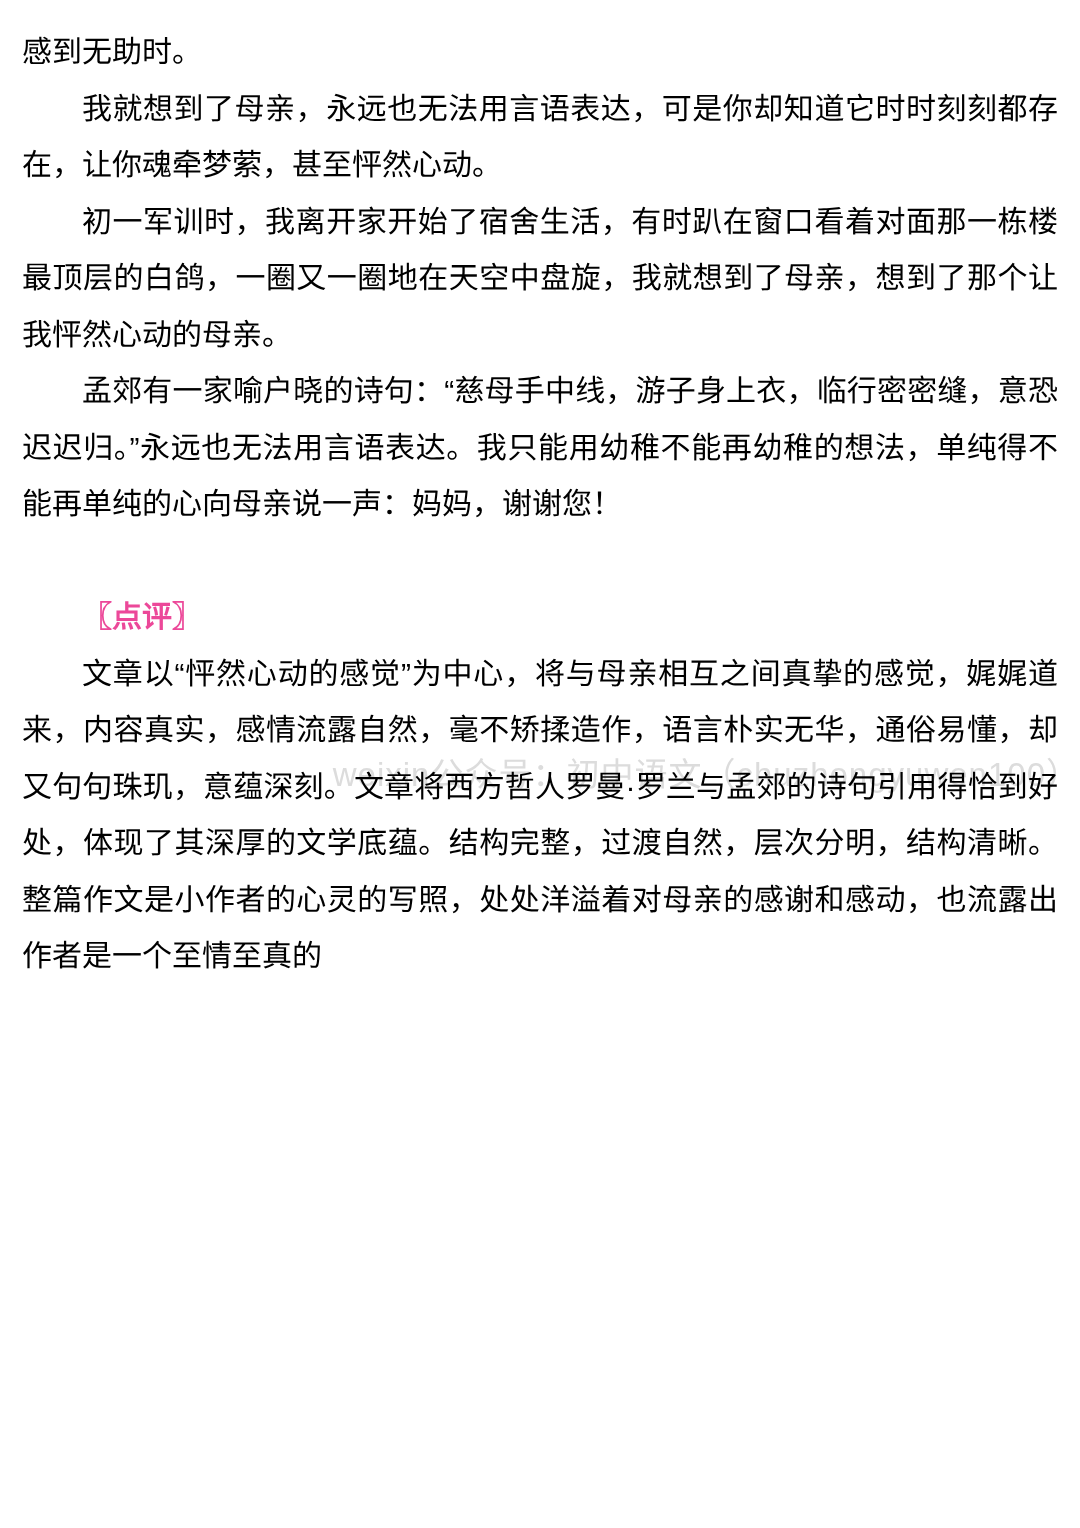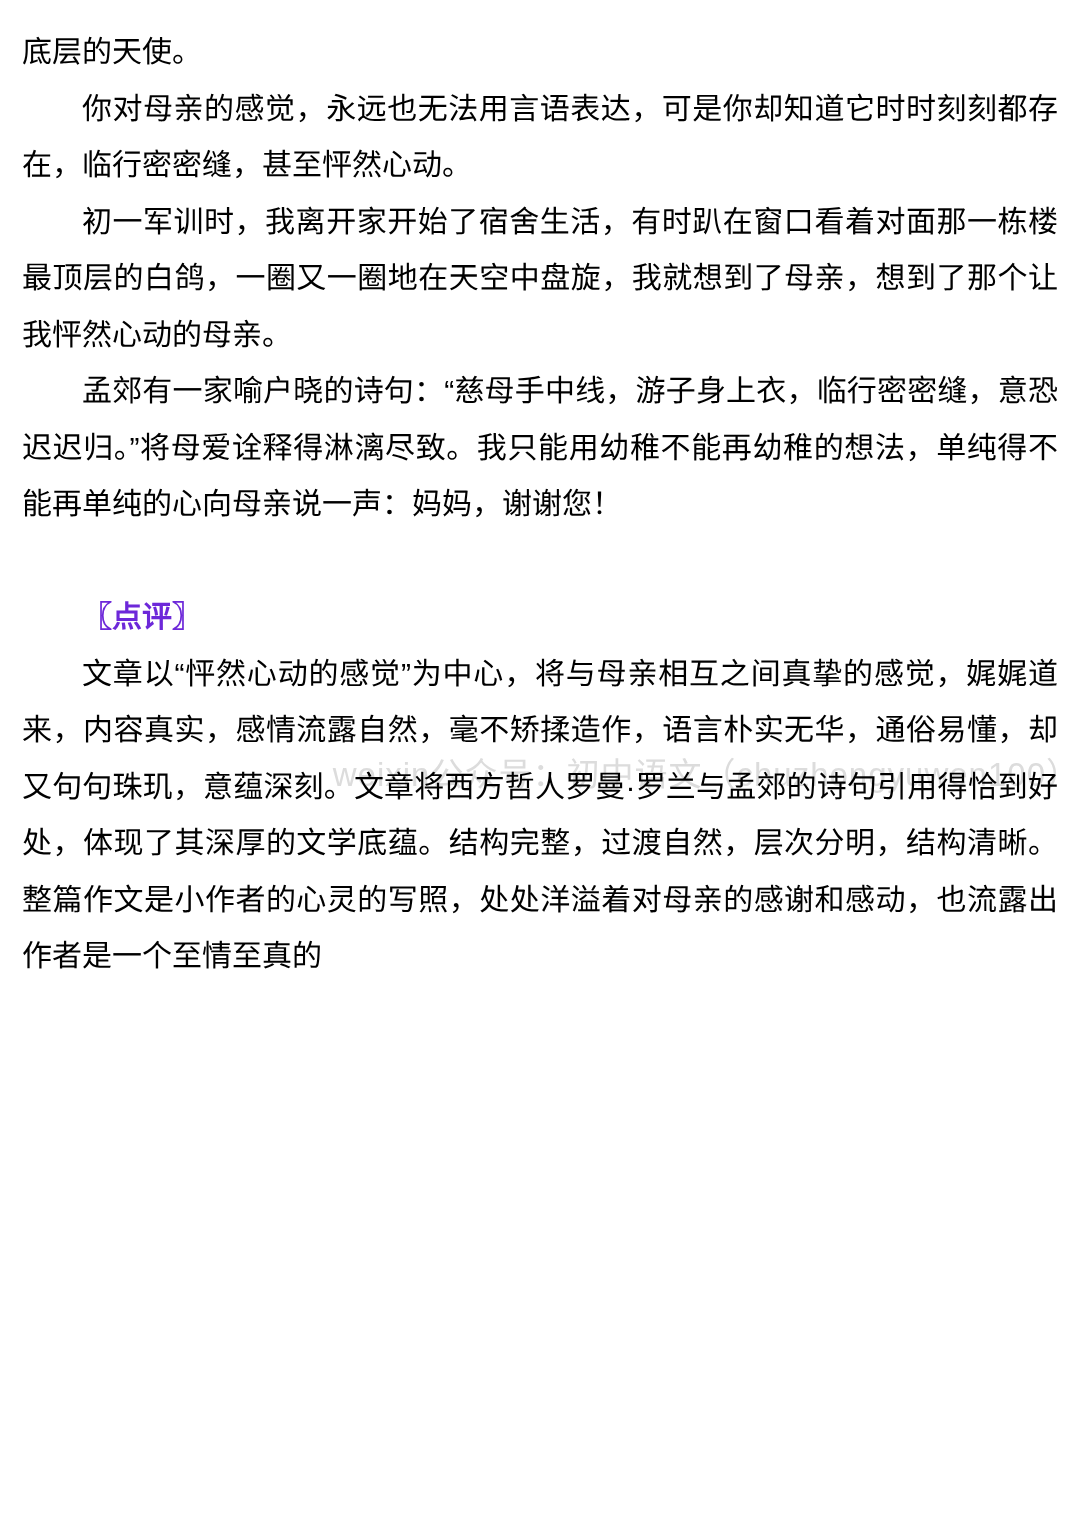--- a/index.html
+++ b/index.html
@@ -41,43 +41,43 @@
   .para {
     margin: 0;
     padding: 0;
     text-indent: 2em;
   }
   .para.no-indent {
     text-indent: 0;
   }
   .review-title {
     margin-top: 56.5px;
-    color: #6d28d9;
+    color: #ec4899;
     font-weight: bold;
     text-indent: 2em;
   }
 </style>
 </head>
 <body>
 
 <div class="page">
 
   <div class="watermark">weixin公众号：初中语文（chuzhongyuwen100）</div>
 
   <div class="content">
 
-    <p class="para no-indent">底层的天使。</p>
+    <p class="para no-indent">感到无助时。</p>
 
 
-    <p class="para">你对母亲的感觉，永远也无法用言语表达，可是你却知道它时时刻刻都存在，临行密密缝，甚至怦然心动。</p>
+    <p class="para">我就想到了母亲，永远也无法用言语表达，可是你却知道它时时刻刻都存在，让你魂牵梦萦，甚至怦然心动。</p>
 
 
     <p class="para">初一军训时，我离开家开始了宿舍生活，有时趴在窗口看着对面那一栋楼最顶层的白鸽，一圈又一圈地在天空中盘旋，我就想到了母亲，想到了那个让我怦然心动的母亲。</p>
 
-    <p class="para">孟郊有一家喻户晓的诗句：“慈母手中线，游子身上衣，临行密密缝，意恐迟迟归。”将母爱诠释得淋漓尽致。我只能用幼稚不能再幼稚的想法，单纯得不能再单纯的心向母亲说一声：妈妈，谢谢您！</p>
+    <p class="para">孟郊有一家喻户晓的诗句：“慈母手中线，游子身上衣，临行密密缝，意恐迟迟归。”永远也无法用言语表达。我只能用幼稚不能再幼稚的想法，单纯得不能再单纯的心向母亲说一声：妈妈，谢谢您！</p>
 
 
     <p class="para review-title">〖点评〗</p>
 
     <p class="para">文章以“怦然心动的感觉”为中心，将与母亲相互之间真挚的感觉，娓娓道来，内容真实，感情流露自然，毫不矫揉造作，语言朴实无华，通俗易懂，却又句句珠玑，意蕴深刻。文章将西方哲人罗曼·罗兰与孟郊的诗句引用得恰到好处，体现了其深厚的文学底蕴。结构完整，过渡自然，层次分明，结构清晰。整篇作文是小作者的心灵的写照，处处洋溢着对母亲的感谢和感动，也流露出作者是一个至情至真的</p>
 
   </div>
 </div>
 
 </body></html>

